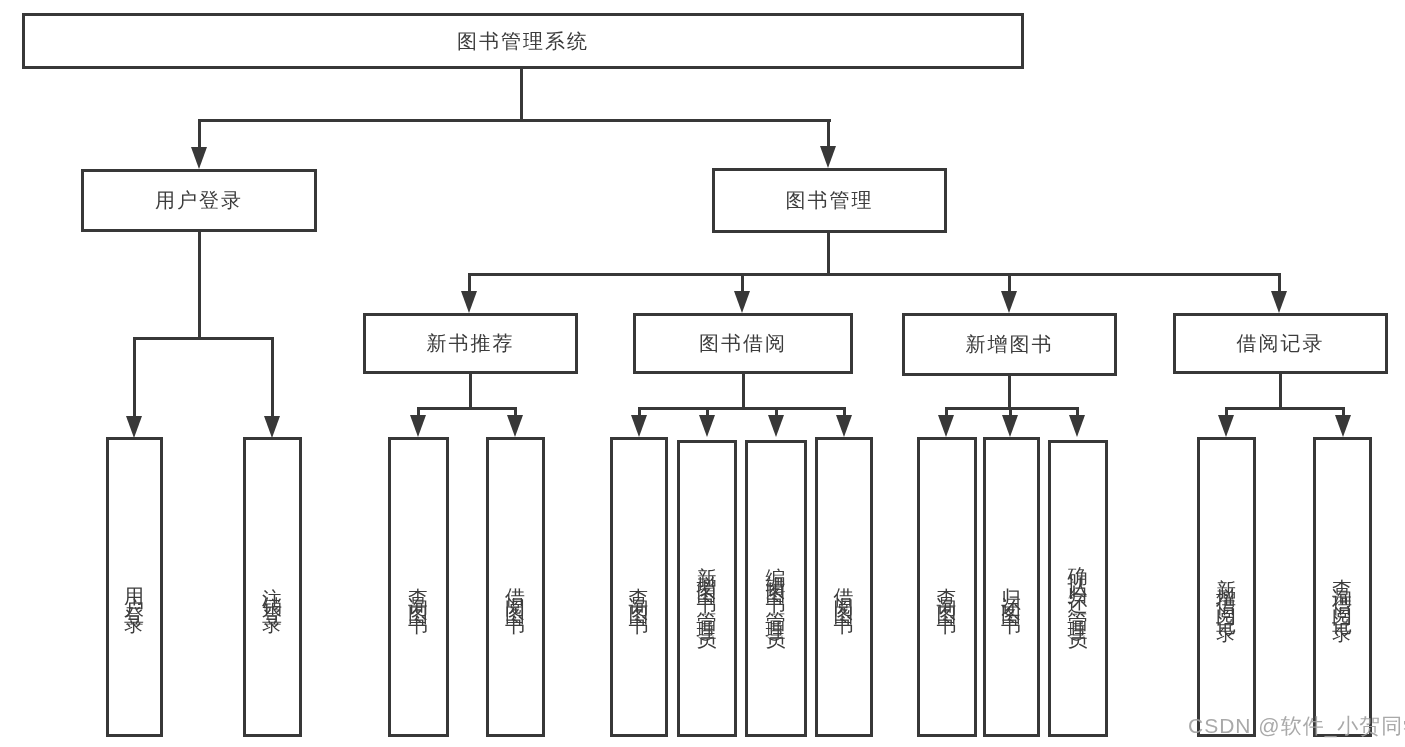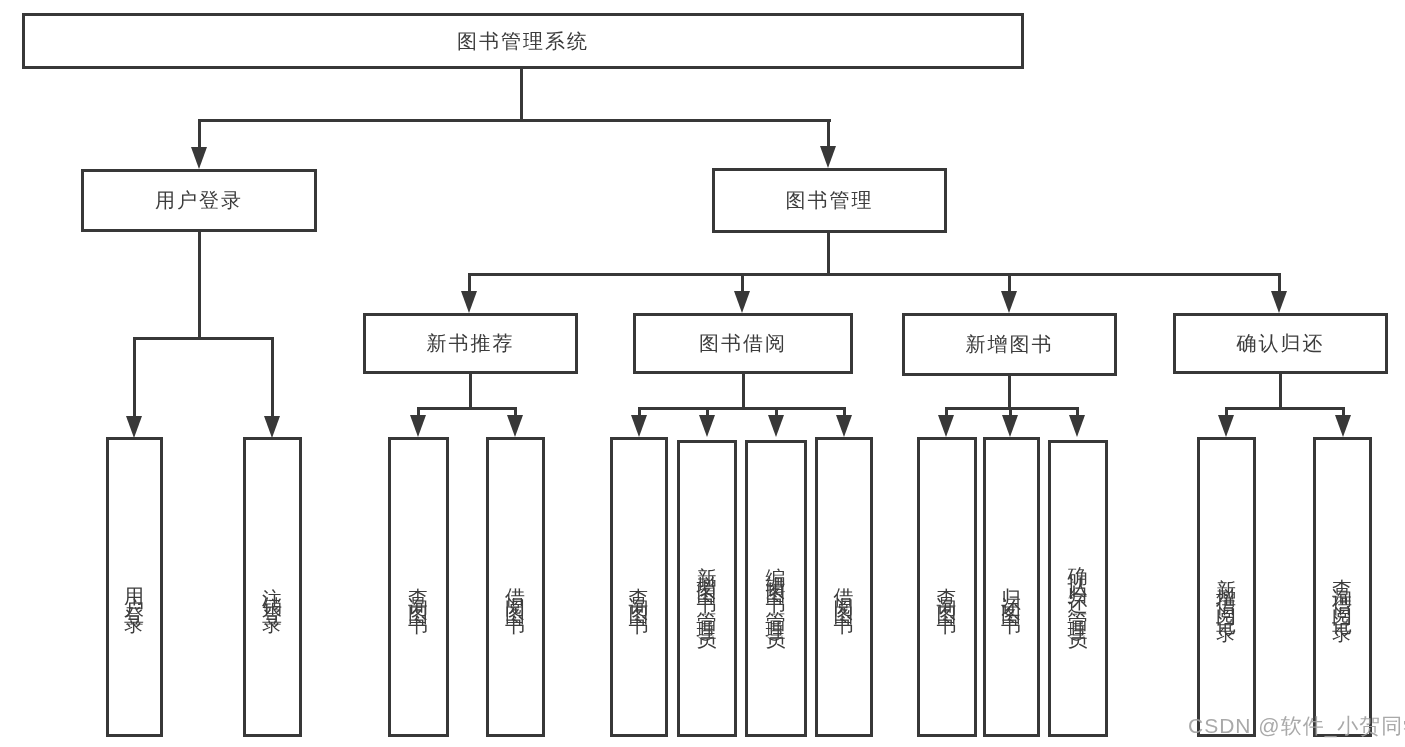--- a/index.html
+++ b/index.html
@@ -63,21 +63,21 @@
   <div class="vline" style="left:741px;  top:273px; height:20px;"></div>
   <div class="ahead" style="left:734px;  top:291px;"></div>
   <div class="vline" style="left:1008px; top:273px; height:20px;"></div>
   <div class="ahead" style="left:1001px; top:291px;"></div>
   <div class="vline" style="left:1278px; top:273px; height:20px;"></div>
   <div class="ahead" style="left:1271px; top:291px;"></div>
 
   <div class="box" style="left:633px; top:313px; width:220px; height:61px;">图书借阅</div>
   <div class="box" style="left:363px; top:313px; width:215px; height:61px;">新书推荐</div>
   <div class="box" style="left:902px; top:313px; width:215px; height:63px;">新增图书</div>
-  <div class="box" style="left:1173px; top:313px; width:215px; height:61px;">确认归还</div>
+  <div class="box" style="left:1173px; top:313px; width:215px; height:61px;">借阅记录</div>
 
   <div class="vline" style="left:469px; top:374px; height:36px;"></div>
   <div class="hline" style="left:417px; top:407px; width:100px;"></div>
   <div class="vline" style="left:417px; top:407px; height:10px;"></div>
   <div class="ahead" style="left:410px; top:415px;"></div>
   <div class="vline" style="left:514px; top:407px; height:10px;"></div>
   <div class="ahead" style="left:507px; top:415px;"></div>
 
   <div class="vline" style="left:742px; top:374px; height:36px;"></div>
   <div class="hline" style="left:638px; top:407px; width:208px;"></div>

